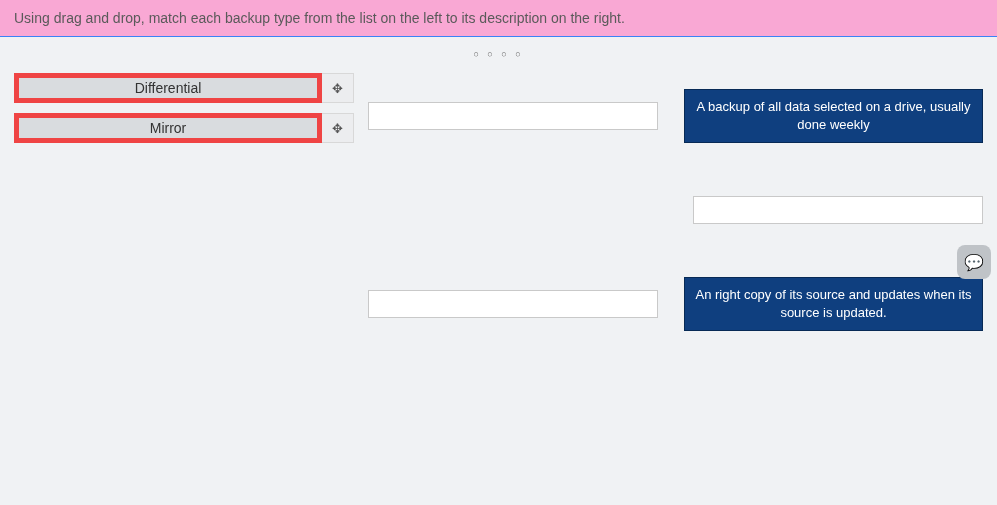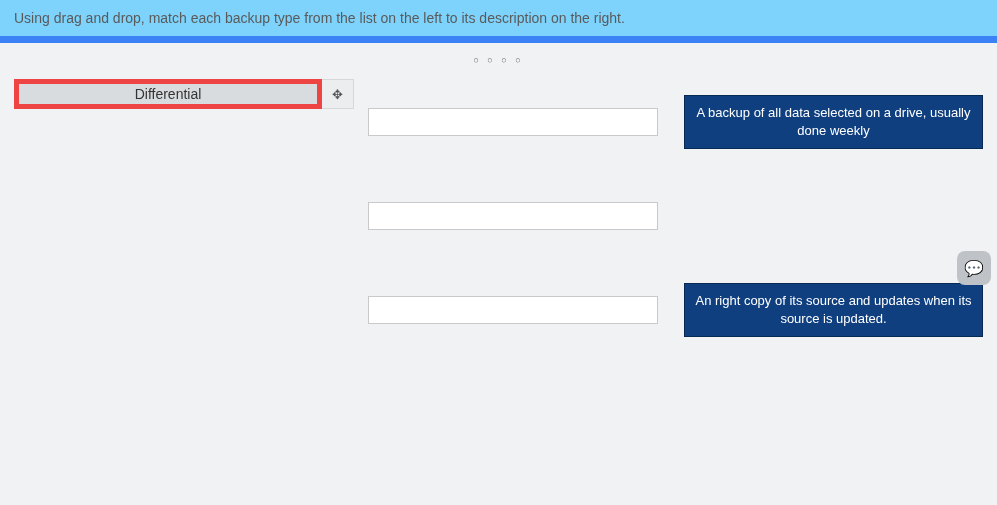--- a/index.html
+++ b/index.html
@@ -4,23 +4,23 @@
   <style>
     * { margin: 0; padding: 0; box-sizing: border-box; }
     body {
       font-family: Arial, Helvetica, sans-serif;
       background: #f0f2f4;
       width: 997px;
       height: 505px;
       overflow: hidden;
     }
     .header {
-      background: #7dd3fc;
+      background: #f9a8d4;
       padding: 10px 14px;
-      border-bottom: 7px solid #3b82f6;
+      border-bottom: 1px solid #3b82f6;
       color: #5a5a5a;
       font-size: 14px;
     }
     .content {
       padding: 0 14px;
       position: relative;
     }
     .dots {
       text-align: center;
       padding: 12px 0 10px;
@@ -81,20 +81,21 @@
     }
     .rows-container {
       display: flex;
       flex-direction: column;
     }
     .pair-row {
       display: flex;
       gap: 26px;
       align-items: center;
       height: 94px;
+      justify-content: flex-end;
     }
     .pair-row .drop-col {
       width: 290px;
     }
     .pair-row .desc-col {
       flex: 1;
     }
     .move-icon::before {
       content: "✥";
       font-size: 13px;
@@ -130,20 +131,26 @@
 
   <div class="layout">
 
     <div class="left-col">
       <div class="drag-item">
         <div class="drag-label">Differential</div>
         <div class="drag-handle">
             <span class="move-icon"></span>
           </div>
       </div>
+      <div class="drag-item">
+        <div class="drag-label">Mirror</div>
+        <div class="drag-handle">
+            <span class="move-icon"></span>
+          </div>
+      </div>
     </div>
 
     <div class="rows-container" style="flex:1;">
       <div class="pair-row">
         <div class="drop-col">
             <div class="drop-zone"></div>
           </div>
         <div class="desc-col">
             <div class="desc-box">
               <span>A backup of all data selected on a drive, usually done weekly</span>

